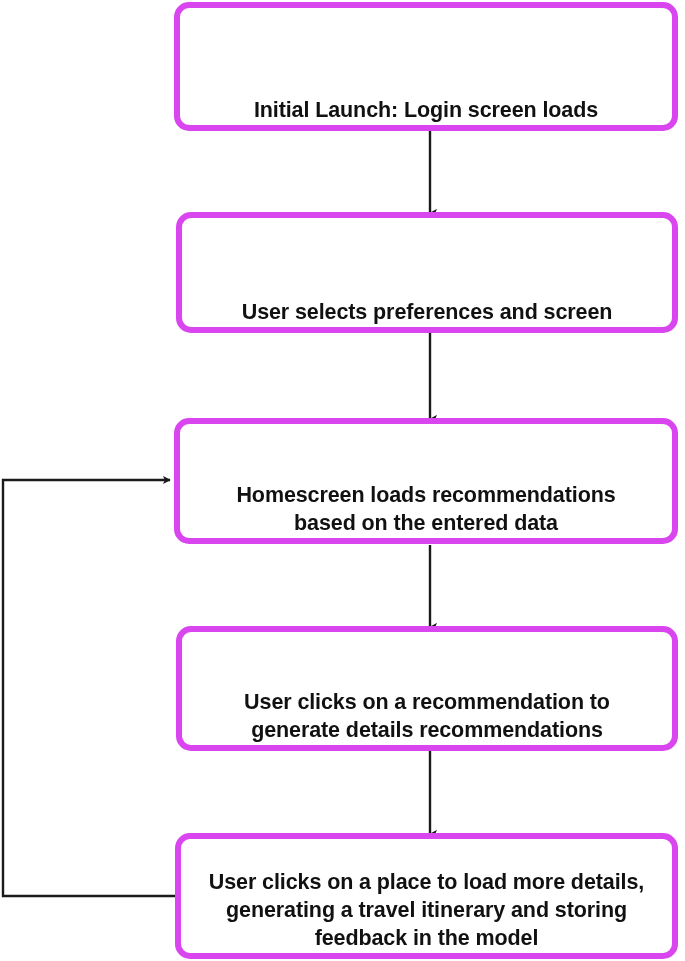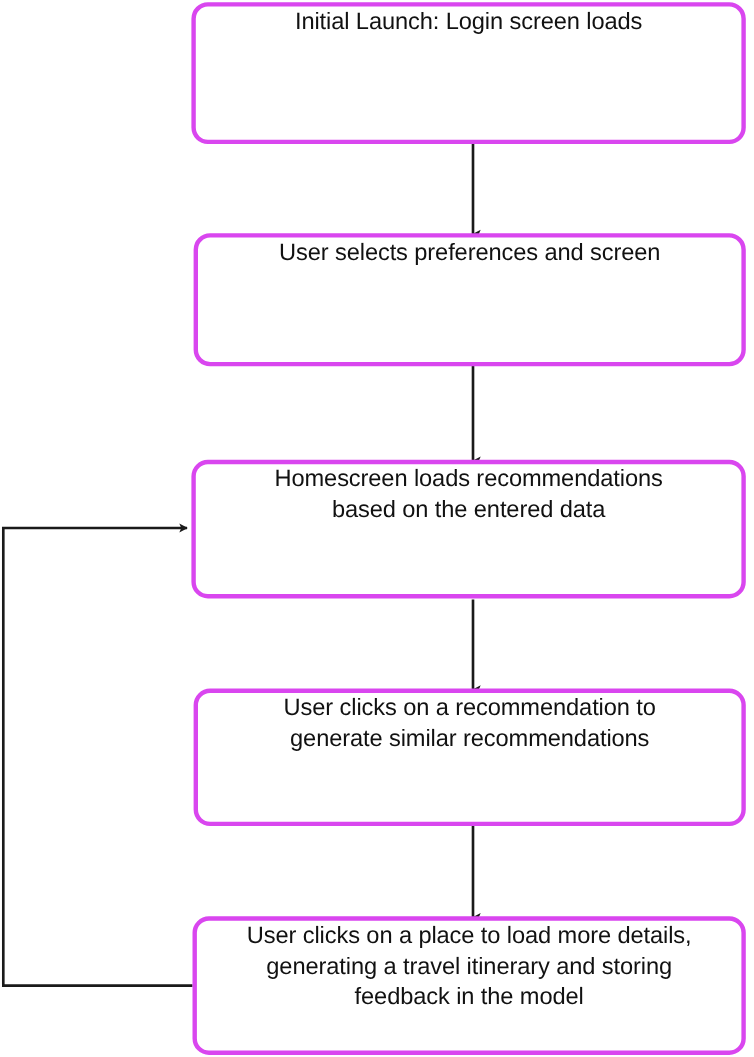--- a/index.html
+++ b/index.html
@@ -30,27 +30,28 @@
     top: 0;
     width: 685px;
     height: 961px;
     z-index: 1;
   }
 
   .flow-node {
     position: absolute;
     box-sizing: border-box;
     background: #ffffff;
-    border: 4px solid #d946ef;
+    border: 6px solid #d946ef;
     border-radius: 15px;
     z-index: 2;
     display: flex;
-    align-items: flex-start;
+    align-items: flex-end;
     justify-content: center;
     text-align: center;
+    font-weight: bold;
   }
 
   .flow-node-label {
     display: block;
     width: 100%;
     padding: 0 12px;
     box-sizing: border-box;
     font-family: "Liberation Sans", sans-serif;
     font-size: 21.5px;
     line-height: 1.30;
@@ -100,21 +101,21 @@
     <span class="flow-node-label">User selects preferences and screen</span>
   </div>
 
   <div class="flow-node" id="node-homescreen">
     <span class="flow-node-label">Homescreen loads recommendations
 based on the entered data</span>
   </div>
 
   <div class="flow-node" id="node-similar-recs">
     <span class="flow-node-label">User clicks on a recommendation to
-generate similar recommendations</span>
+generate details recommendations</span>
   </div>
 
   <div class="flow-node" id="node-details">
     <span class="flow-node-label">User clicks on a place to load more details,
 generating a travel itinerary and storing
 feedback in the model</span>
   </div>
 
 </div>
 

